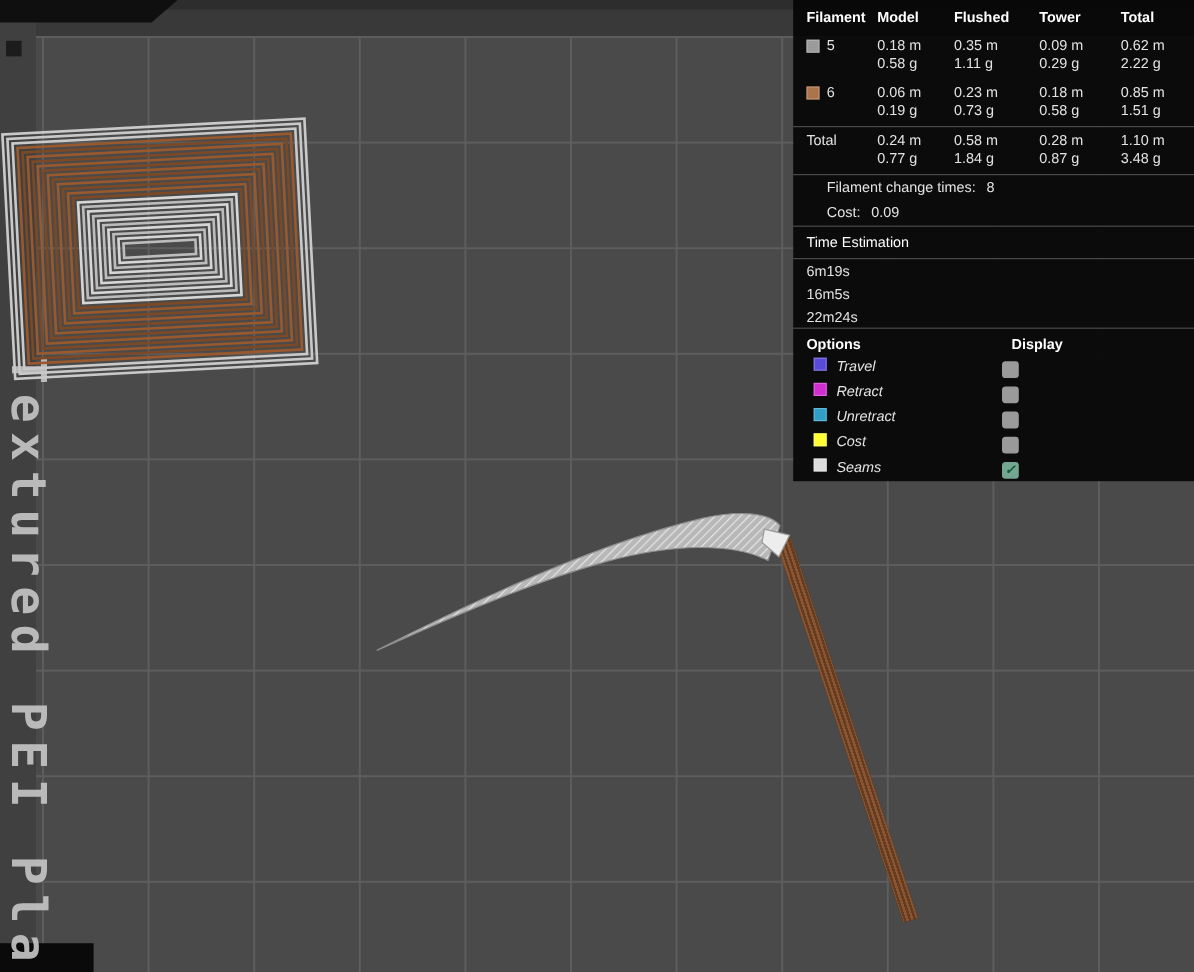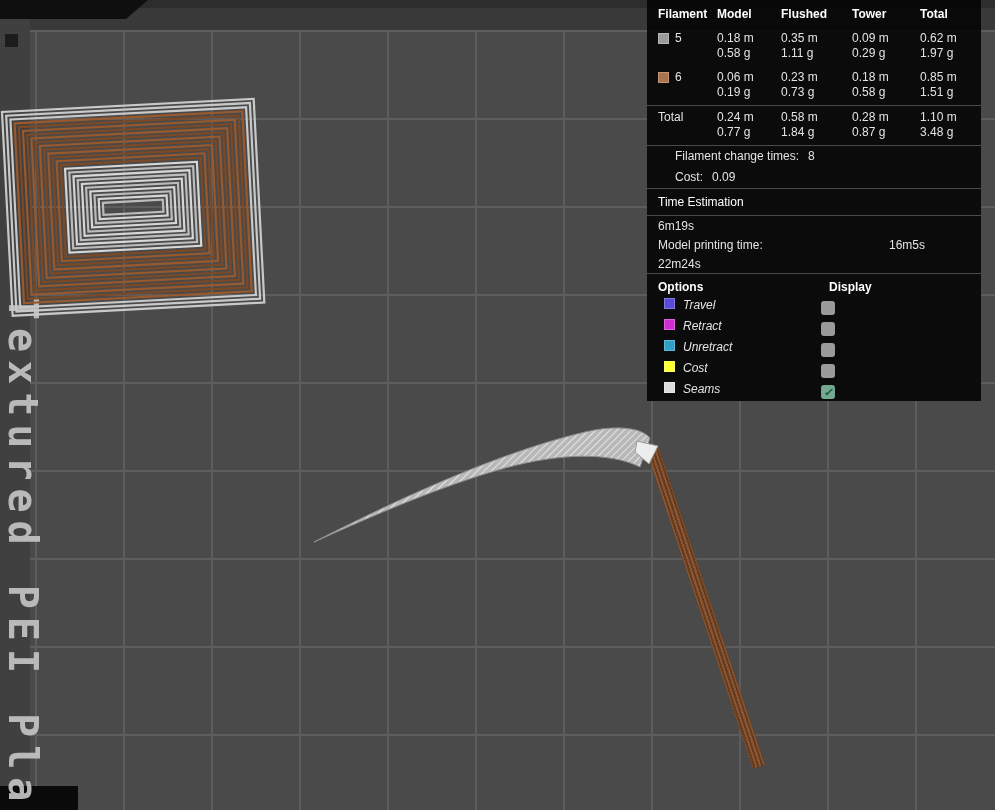--- a/index.html
+++ b/index.html
@@ -33,21 +33,21 @@
     position:absolute;left:46px;top:296px;
     transform:rotate(90deg);transform-origin:0 0;
     font-family:"DejaVu Sans Mono", monospace;
     font-size:40px;font-weight:bold;letter-spacing:8px;
     color:#c4c4c4;white-space:nowrap;opacity:.92;
   }
   .model-layer{position:absolute;left:0;top:0;width:995px;height:810px;}
 
   
   .panel{
-    position:absolute;left:647px;top:0;width:334px;height:401px;
+    position:absolute;left:661px;top:0;width:334px;height:401px;
     background:rgba(5,5,5,0.92);color:#e3e3e3;font-size:12px;
   }
   .sep{border:0;border-top:1px solid #4a4a4a;margin:0 0;}
   .ftable{padding:0 0 0 11px;}
   .frow{display:grid;grid-template-columns:59px 64px 71px 68px 60px;align-items:start;}
   .frow.head{font-weight:bold;color:#ffffff;padding:7px 0 6px 0;}
   .frow.body{padding:4px 0 5px 0;}
   .cell div{line-height:15px;}
   .fil-id{display:flex;align-items:center;gap:6px;}
   .swatch{width:11px;height:11px;display:inline-block;border:1px solid rgba(255,255,255,0.25);box-sizing:border-box;}
@@ -154,21 +154,21 @@
       <div class="cell">
         <div>0.35 m</div>
         <div>1.11 g</div>
       </div>
       <div class="cell">
         <div>0.09 m</div>
         <div>0.29 g</div>
       </div>
       <div class="cell">
         <div>0.62 m</div>
-        <div>1.97 g</div>
+        <div>2.22 g</div>
       </div>
     </div>
 
     <div class="frow body">
       <div class="fil-id">
         <span class="swatch" style="background-color: rgb(171, 116, 75);"></span>
         <span>6</span>
       </div>
       <div class="cell">
         <div>0.06 m</div>
@@ -223,21 +223,20 @@
   </div>
 
   <hr class="sep">
   <div class="section-title">Time Estimation</div>
   <hr class="sep">
 
   <div class="trow">
     <span>6m19s</span>
   </div>
   <div class="trow">
-    <span>Model printing time:</span>
     <span>16m5s</span>
   </div>
   <div class="trow">
     <span>22m24s</span>
   </div>
 
   <hr class="sep">
 
   <div class="opt-head">
     <span>Options</span>

